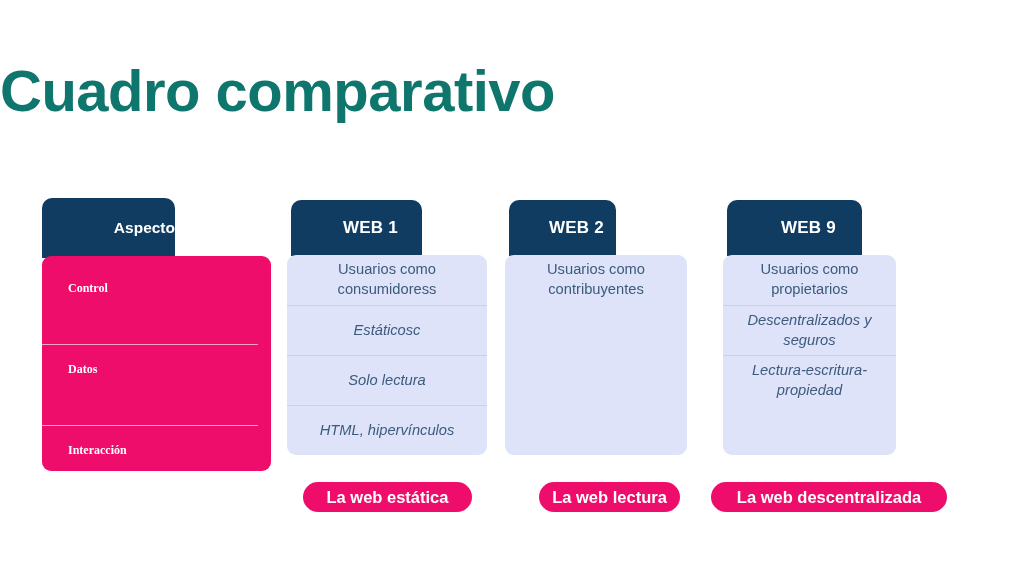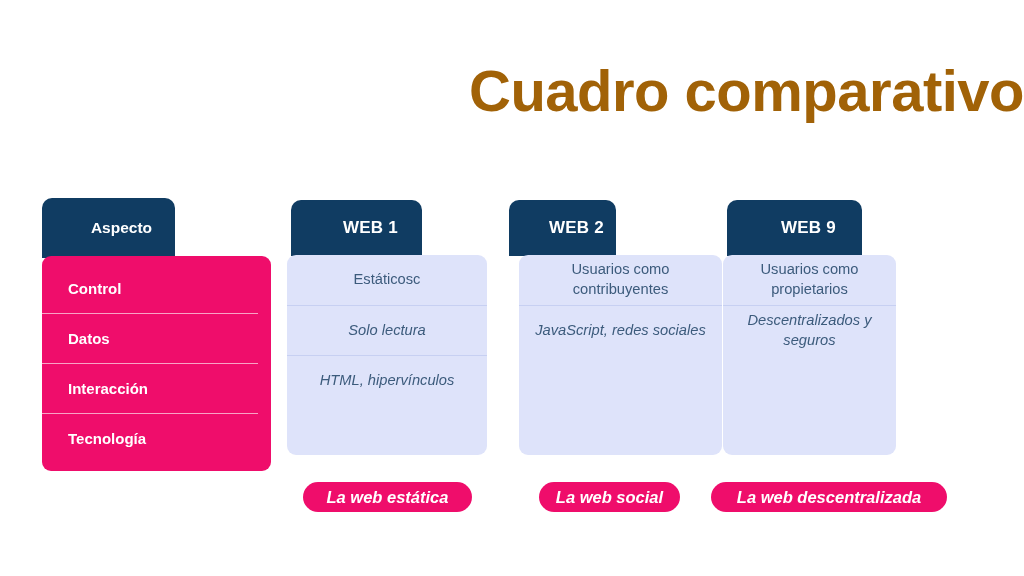--- a/index.html
+++ b/index.html
@@ -14,25 +14,25 @@
     overflow: hidden;
     position: relative;
   }
 
   
   .page-title {
     position: absolute;
     left: 0;
     top: 62px;
     width: 1024px;
-    text-align: right;
+    text-align: left;
     font-size: 58px;
     font-weight: bold;
     letter-spacing: -0.5px;
-    color: #a16207;
+    color: #0f766e;
     line-height: 1.0;
   }
 
   
   .col {
     position: absolute;
   }
   .col-head {
     position: absolute;
     box-sizing: border-box;
@@ -59,43 +59,45 @@
     align-items: center;
     width: 100%;
   }
 
   
   #aspect-head {
     left: 42px;
     top: 198px;
     width: 133px;
     height: 60px;
-    justify-content: center;
+    justify-content: flex-end;
     padding-left: 26px;
     font-size: 15.5px;
     border-radius: 10px 10px 0 0;
   }
   #aspect-body {
     left: 42px;
     top: 256px;
     width: 229px;
     height: 215px;
     background: #ef0d6b;
     border-radius: 9px;
   }
   #aspect-body .cell {
     height: 50px;
     color: #ffffff;
-    font-size: 15px;
+    font-size: 12px;
     font-weight: bold;
     padding-left: 26px;
     justify-content: flex-start;
+    font-family: Liberation Serif, serif;
   }
   #aspect-body .cell + .cell {
     border-top: 1.4px solid #f8a3c5;
+    margin-top: 31px;
   }
   #aspect-body .rows {
     padding: 7px 13px 0 0;
   }
 
   
   .web .col-head {
     font-size: 17px;
     letter-spacing: 0.2px;
   }
@@ -113,42 +115,41 @@
   }
   .web .cell + .cell {
     border-top: 1.4px solid #c7d0f2;
     font-style: italic;
   }
 
   #web1-head { left: 291px; top: 200px; width: 131px; height: 56px; }
   #web1-body { left: 287px; top: 255px; width: 200px; height: 200px; }
 
   #web2-head { left: 509px; top: 200px; width: 107px; height: 56px; }
-  #web2-body { left: 519px; top: 255px; width: 203px; height: 200px; }
+  #web2-body { left: 505px; top: 255px; width: 182px; height: 200px; }
 
   #web3-head { left: 727px; top: 200px; width: 135px; height: 56px; }
   #web3-body { left: 723px; top: 255px; width: 173px; height: 200px; }
 
   
   .pill {
     position: absolute;
     box-sizing: border-box;
     background: #ef0d6b;
     color: #ffffff;
     border-radius: 16px;
     height: 30px;
     display: flex;
     align-items: center;
     justify-content: center;
     font-size: 16.5px;
     font-weight: bold;
     white-space: nowrap;
     padding: 0 16px;
     z-index: 4;
-    font-style: italic;
   }
   #pill-1 { left: 303px; top: 482px; width: 169px; }
   #pill-2 { left: 539px; top: 482px; width: 141px; }
   #pill-3 { left: 711px; top: 482px; width: 236px; }
 </style>
 </head>
 <body>
 
 <div class="page-title">Cuadro comparativo</div>
 
@@ -164,41 +165,42 @@
       <div class="cell">Tecnología</div>
     </div>
   </div>
 </div>
 
 <div class="col web">
   <div id="web1-head" class="col-head">
     <span>WEB 1</span>
   </div>
   <div id="web1-body" class="col-body">
+    <div class="cell">Usuarios como consumidoress</div>
     <div class="cell">Estáticosc</div>
     <div class="cell">Solo lectura</div>
     <div class="cell">HTML, hipervínculos</div>
   </div>
 </div>
 
 <div class="col web">
   <div id="web2-head" class="col-head">
     <span>WEB 2</span>
   </div>
   <div id="web2-body" class="col-body">
     <div class="cell">Usuarios como contribuyentes</div>
-    <div class="cell">JavaScript, redes sociales</div>
   </div>
 </div>
 
 <div class="col web">
   <div id="web3-head" class="col-head">
     <span>WEB 9</span>
   </div>
   <div id="web3-body" class="col-body">
     <div class="cell">Usuarios como propietarios</div>
     <div class="cell">Descentralizados y seguros</div>
+    <div class="cell">Lectura-escritura-propiedad</div>
   </div>
 </div>
 
 <div id="pill-1" class="pill">La web estática</div>
-<div id="pill-2" class="pill">La web social</div>
+<div id="pill-2" class="pill">La web lectura</div>
 <div id="pill-3" class="pill">La web descentralizada</div>
 
 </body></html>

